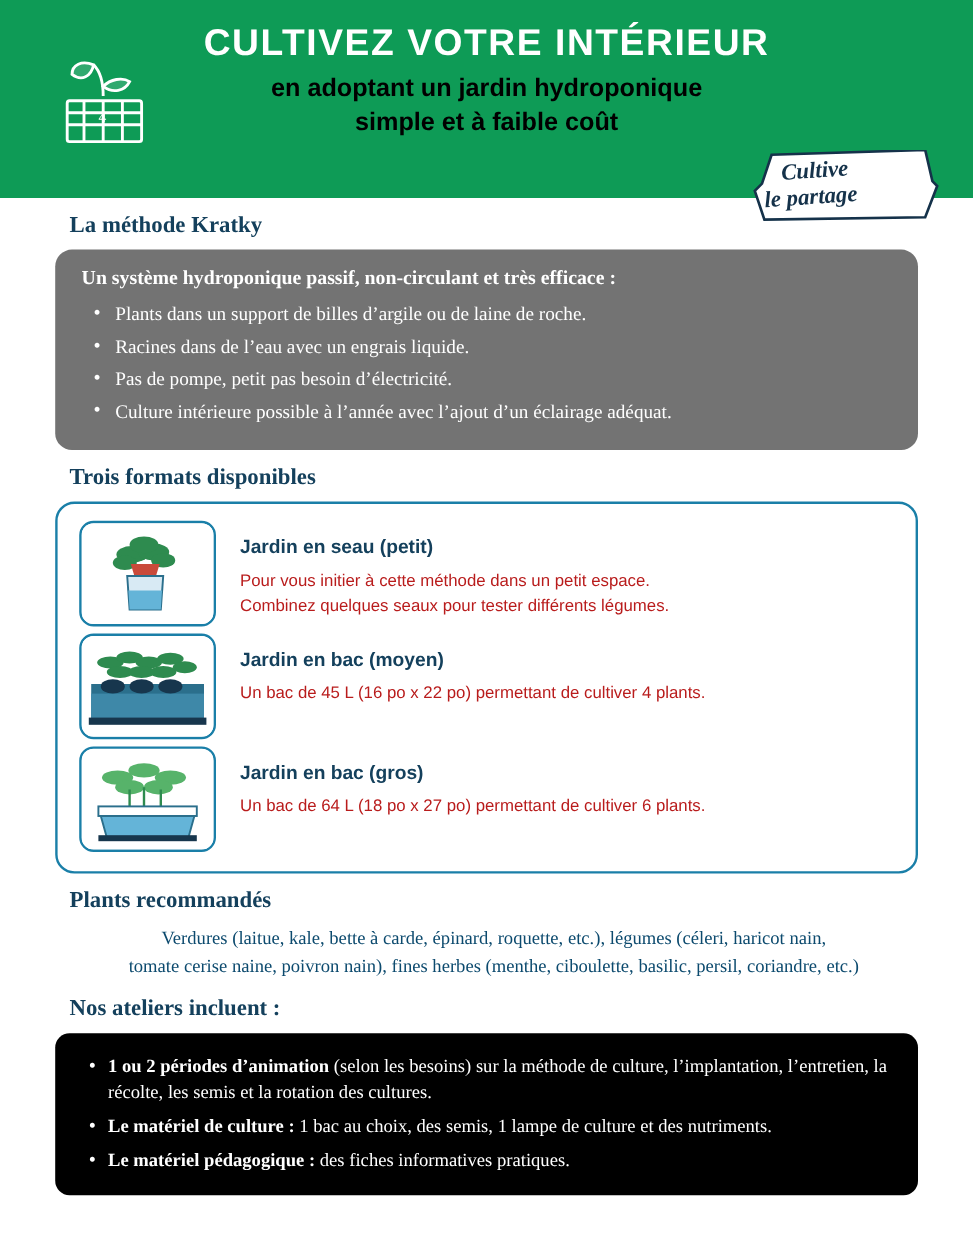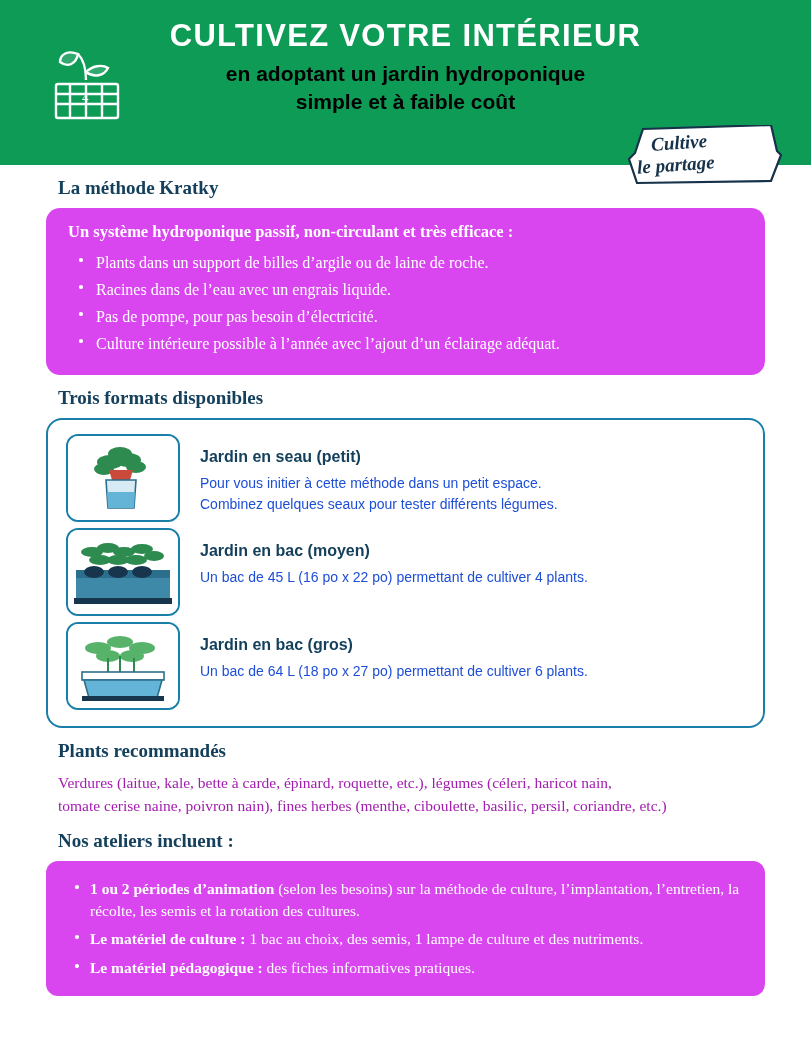--- a/index.html
+++ b/index.html
@@ -81,21 +81,21 @@
   .section-title {
     font-family: "Liberation Serif", serif;
     font-weight: bold;
     font-size: 19px;
     color: #14405c;
     margin: 12px 0 9px 12px;
   }
 
   
   .kratky-box {
-    background: #d946ef;
+    background: #737373;
     border-radius: 14px;
     padding: 14px 22px 18px 22px;
     color: #ffffff;
   }
   .kratky-lead {
     font-family: "Liberation Serif", serif;
     font-weight: bold;
     font-size: 16.5px;
     color: #ffffff;
     margin-bottom: 7px;
@@ -141,36 +141,37 @@
   .format-name {
     font-family: "Liberation Sans", serif;
     font-weight: bold;
     font-size: 16px;
     color: #14405c;
     margin-bottom: 7px;
   }
   .format-desc {
     font-family: "Liberation Sans", sans-serif;
     font-size: 14px;
-    color: #1d4ed8;
+    color: #b91c1c;
     line-height: 1.5;
   }
 
   
   .plants-text {
     font-family: "Liberation Serif", serif;
     font-size: 15.5px;
-    color: #a21caf;
+    color: #0c4a6e;
     line-height: 1.5;
     margin: 0 0 0 12px;
+    text-align: center;
   }
 
   
   .ateliers-box {
-    background: #d946ef;
+    background: #000000;
     border-radius: 12px;
     padding: 14px 20px 14px 20px;
     color: #ffffff;
   }
   .ateliers-box ul { list-style: none; }
   .ateliers-box li {
     font-family: "Liberation Serif", serif;
     font-size: 15.5px;
     line-height: 1.45;
     padding: 3px 0 3px 24px;
@@ -218,21 +219,21 @@
 
 <div class="content">
 
   <div class="section-title">La méthode Kratky</div>
 
   <div class="kratky-box">
     <div class="kratky-lead">Un système hydroponique passif, non-circulant et très efficace :</div>
     <ul>
       <li>Plants dans un support de billes d’argile ou de laine de roche.</li>
       <li>Racines dans de l’eau avec un engrais liquide.</li>
-      <li>Pas de pompe, pour pas besoin d’électricité.</li>
+      <li>Pas de pompe, petit pas besoin d’électricité.</li>
       <li>Culture intérieure possible à l’année avec l’ajout d’un éclairage adéquat.</li>
     </ul>
   </div>
 
   <div class="section-title">Trois formats disponibles</div>
 
   <div class="formats-box">
 
     <div class="format-row">
       <div class="format-thumb">

